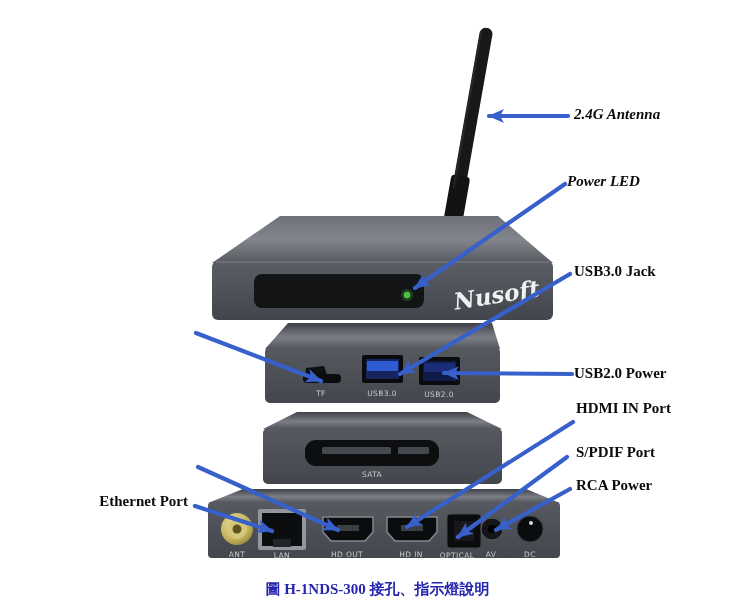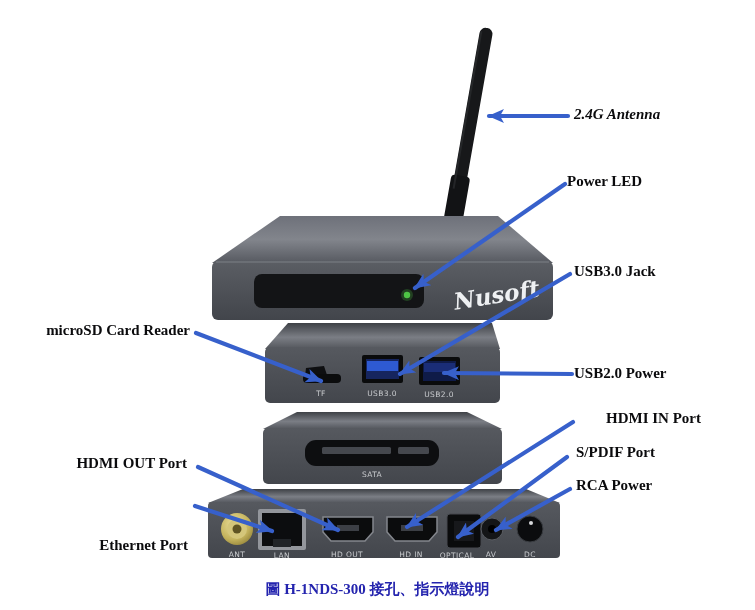--- a/index.html
+++ b/index.html
@@ -150,24 +150,22 @@
       <line x1="572" y1="374" x2="444" y2="373" marker-end="url(#ah)" stroke="#3760cb"></line>
       <line x1="573" y1="422" x2="407" y2="527" marker-end="url(#ah)" stroke="#3760cb"></line>
       <line x1="567" y1="457" x2="458" y2="537" marker-end="url(#ah)" stroke="#3760cb"></line>
       <line x1="570" y1="489" x2="496" y2="530" marker-end="url(#ah)" stroke="#3760cb"></line>
       <line x1="198" y1="467" x2="338" y2="530" marker-end="url(#ah)" stroke="#3760cb"></line>
       <line x1="195" y1="506" x2="272" y2="531" marker-end="url(#ah)" stroke="#3760cb"></line>
     </g>
   </svg>
 
   <div class="label" style="left:574px;top:106px;font-style:italic;">2.4G Antenna</div>
-  <div class="label" style="left:567px;top:173px;">Power LED</div>
+  <div class="label" style="left:567px;top:173px;font-style:italic;">Power LED</div>
   <div class="label" style="left:574px;top:263px;">USB3.0 Jack</div>
-  <div class="label leftside" style="right:565px;top:322px;">microSD Card Reader</div>
   <div class="label" style="left:574px;top:365px;">USB2.0 Power</div>
-  <div class="label" style="left:576px;top:410px;margin-left:30px;">HDMI IN Port</div>
+  <div class="label" style="left:576px;top:400px;">HDMI IN Port</div>
   <div class="label" style="left:576px;top:444px;text-align:right;">S/PDIF Port</div>
-  <div class="label leftside" style="right:568px;top:455px;">HDMI OUT Port</div>
   <div class="label" style="left:576px;top:477px;">RCA Power</div>
-  <div class="label leftside" style="right:567px;top:493px;margin-top:44px;">Ethernet Port</div>
+  <div class="label leftside" style="right:567px;top:493px;">Ethernet Port</div>
 
   <div class="caption">圖 H-1NDS-300 接孔、指示燈說明</div>
 </div>
 
 </body></html>

